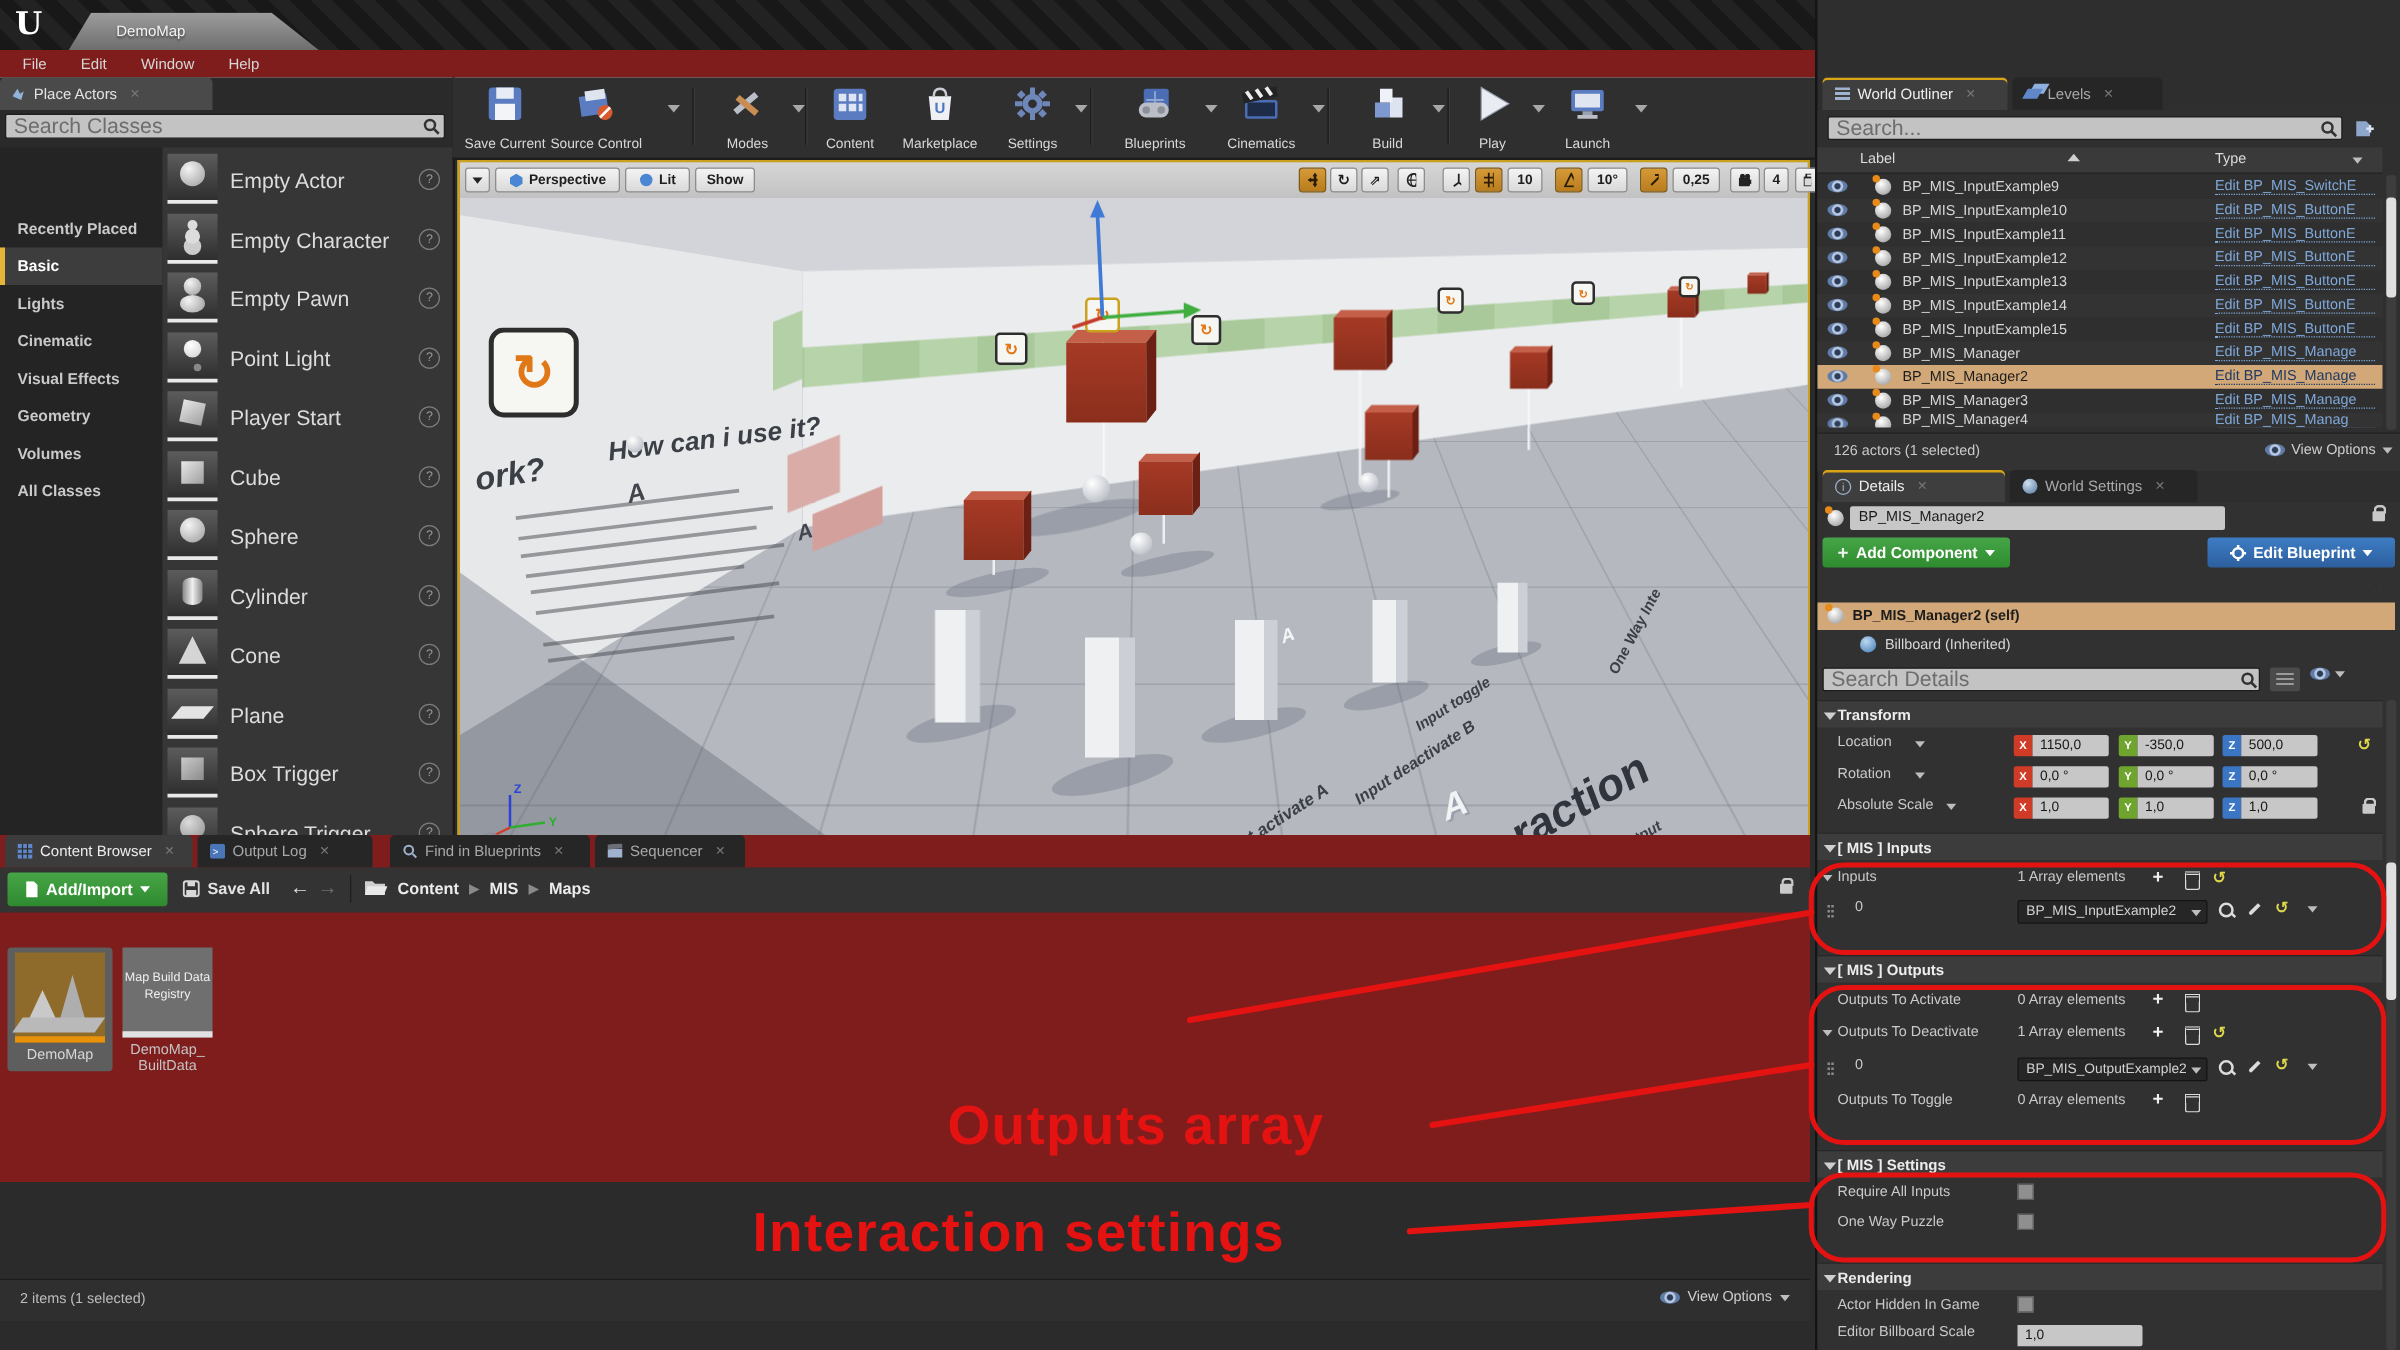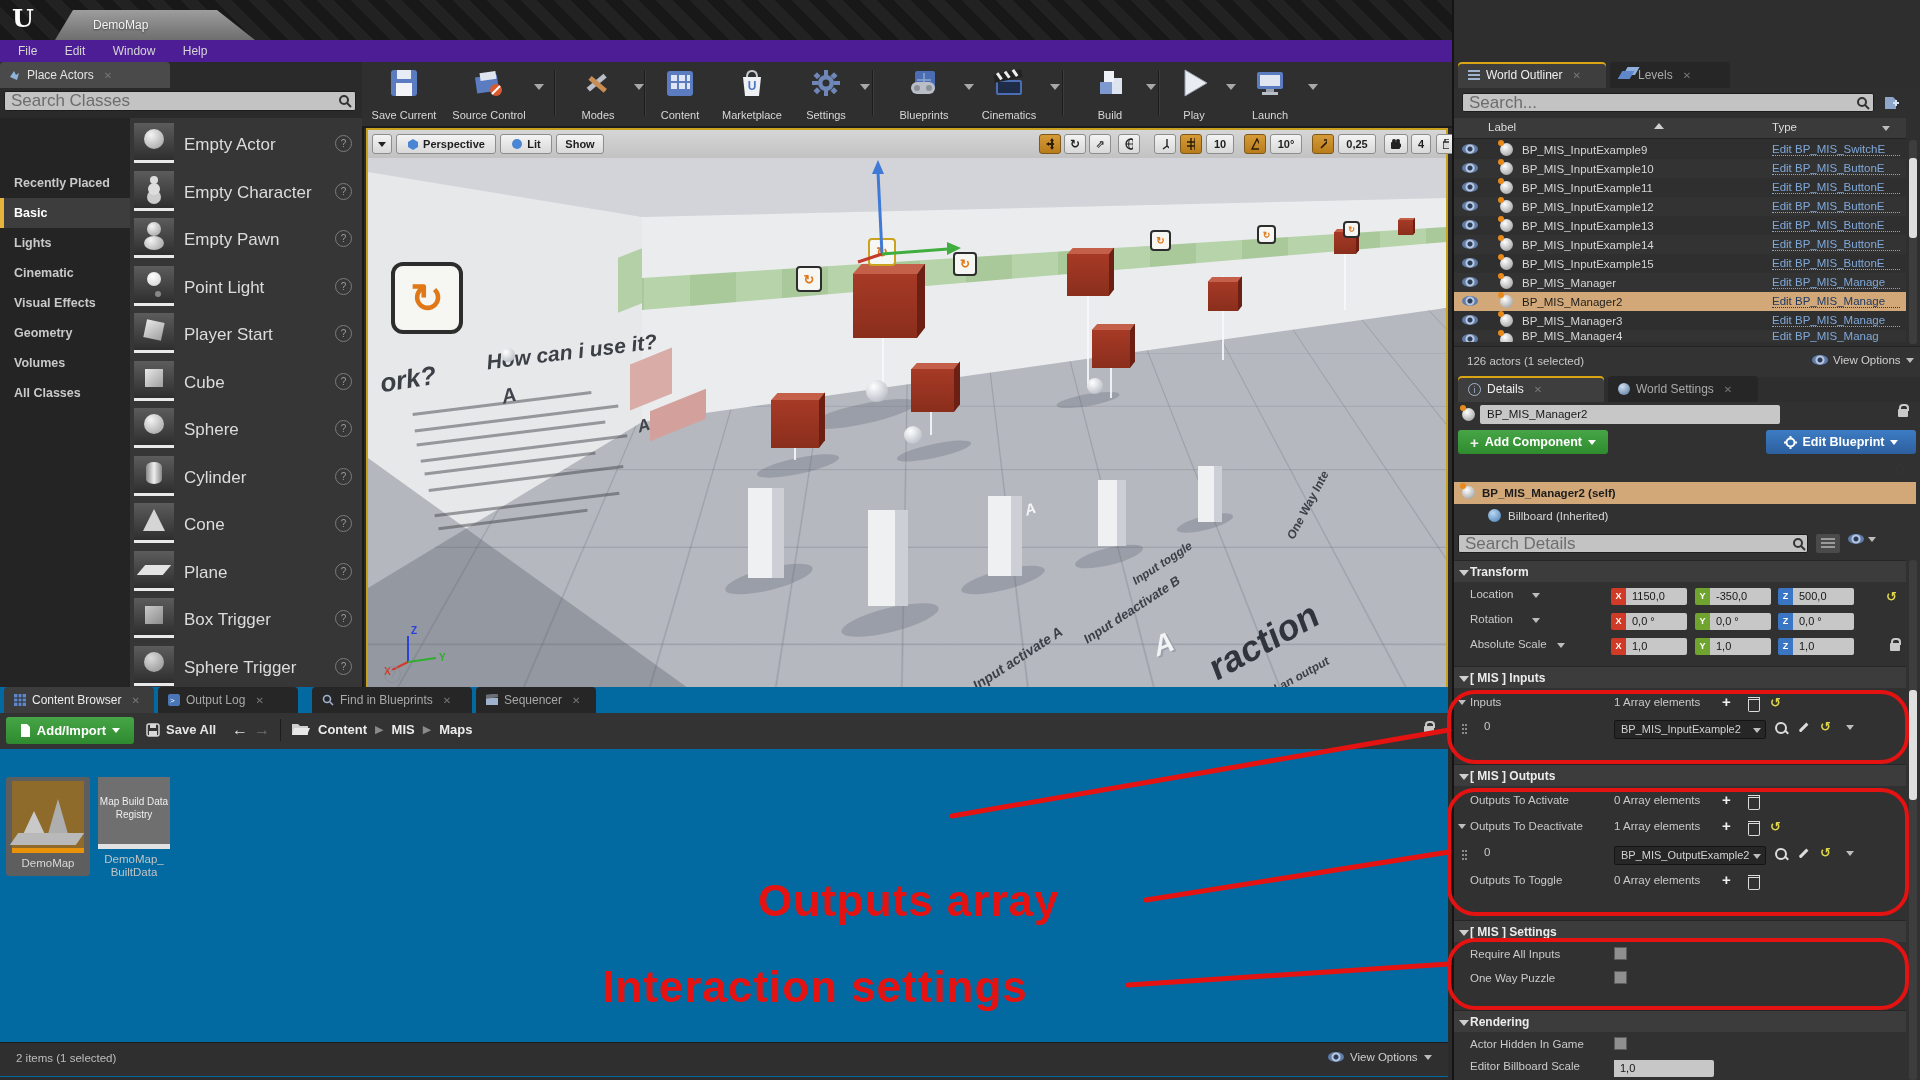--- a/index.html
+++ b/index.html
@@ -2,21 +2,21 @@
 <html><head>
 <meta charset="utf-8">
 <style>
   html,body{margin:0;padding:0;background:#0c0c0c}
   #app{position:relative;width:1920px;height:1080px;overflow:hidden;background:#2b2b2b;
        font-family:"Liberation Sans",sans-serif;font-size:12px;color:#cfcfcf;-webkit-font-smoothing:antialiased}
   .abs{position:absolute}
   
   #titlebar{left:0;top:0;width:1920px;height:40px;
     background:repeating-linear-gradient(45deg,#181818 0 12px,#222 12px 24px)}
-  #menubar{left:0;top:40px;width:1720px;height:22px;background:#4c1d95;border-bottom:4px solid #e5e5e5}
+  #menubar{left:0;top:40px;width:1720px;height:22px;background:#7f1d1d;border-bottom:4px solid #e5e5e5}
   .menuitem{display:inline-block;padding:4px 12px;color:#d6d6d6;font-size:12px}
   #maptab{left:55px;top:10px;width:200px;height:30px;background:linear-gradient(#9d9d9d,#6e6e6e);
     clip-path:polygon(18px 0,162px 0,200px 30px,0 30px);color:#f4f4f4;font-size:12px;line-height:30px;padding-left:38px;box-sizing:border-box;text-shadow:0 1px 2px #0008}
   #ulogo{left:12px;top:4px;font-family:"DejaVu Serif",serif;font-size:25px;color:#fff;font-weight:bold}
   .winbtn{top:5px;width:28px;height:17px;background:linear-gradient(#4a4a4a,#323232);border:1px solid #5c5c5c;color:#e8e8e8;text-align:center;line-height:15px;font-size:11px;box-sizing:border-box}
   #ddcbtn{left:1658px;top:4px;width:92px;height:24px;background:#0b0b0b;border-radius:3px;color:#e6e6e6;font-weight:bold;font-size:13px;display:flex;align-items:center;justify-content:center;gap:6px}
   .ddcbars{width:14px;height:11px;background:repeating-linear-gradient(#cfcfcf 0 3px,#0b0b0b 3px 4px)}
   #mispill{left:1756px;top:4px;width:62px;height:24px;background:#0b0b0b;border-radius:3px;color:#9a9a9a;font-weight:bold;font-size:14px;text-align:center;line-height:24px;letter-spacing:1px}
   #capicon{left:1630px;top:8px;width:0;height:0;border-left:9px solid transparent;border-right:9px solid transparent;border-bottom:9px solid #5b7fae;transform:rotate(180deg)}
   
@@ -61,21 +61,21 @@
   .cube::after{content:"";position:absolute;top:0;right:-13%;width:13%;height:100%;background:#6c2013;transform:skewY(-52deg);transform-origin:top left}
   .sphere{position:absolute;border-radius:50%;background:radial-gradient(circle at 35% 30%,#ffffff,#c6cad1 65%,#9fa4ad)}
   .wire{position:absolute;width:2px;background:rgba(248,249,251,.85)}
   .pillar{position:absolute;background:linear-gradient(90deg,#eef0f2 68%,#ccd0d6 68%)}
   .eshadow{position:absolute;background:rgba(86,92,108,.28);border-radius:50%}
   .flabel{position:absolute;color:#3b3f46;font-weight:bold;white-space:nowrap}
   .aletter{position:absolute;font-weight:bold;color:#42454c}
   .bicon{position:absolute;background:#f6f6f3;border:2px solid #2d2d2d;border-radius:4px;color:#e07818;font-weight:bold;display:flex;align-items:center;justify-content:center}
   .wline{position:absolute;height:3px;background:rgba(68,70,76,.5)}
   
-  #cbrowser{left:0;top:687px;width:1448px;height:390px;background:#0369a1}
+  #cbrowser{left:0;top:668px;width:1448px;height:277px;background:#7f1d1d}
   .cbtab{position:absolute;top:0;height:26px;background:#262626;color:#a8a8a8;font-size:12px;display:flex;align-items:center;gap:6px;padding:0 10px;box-sizing:border-box;border-radius:4px 4px 0 0}
   .cbtab.sel{background:#3c3c3c;color:#ececec}
   .tabx{color:#777;font-size:10px;margin-left:4px}
   #cbbar{position:absolute;left:0;top:26px;width:1448px;height:36px;background:#333}
   #addimport{position:absolute;left:6px;top:4px;width:128px;height:27px;background:linear-gradient(#46a546,#2f8a2f);border-radius:3px;color:#fff;font-weight:bold;font-size:13px;display:flex;align-items:center;justify-content:center;gap:6px}
   #cbfilters{position:absolute;left:0;top:62px;width:1448px;height:26px;background:#2a2a2a}
   .crumb{color:#ececec;font-weight:bold;font-size:13px}
   .crumbsep{color:#8a8a8a;font-size:11px;margin:0 8px}
   .asset{position:absolute;width:84px;text-align:center}
   .assetthumb{position:relative;width:72px;height:72px;margin:0 auto;box-sizing:border-box}
@@ -261,21 +261,21 @@
 
   <div class="abs" id="toolbar">
     <div class="tbtn" style="left:2px;width:80px">
       <svg width="32" height="30">
           <rect x="3" y="2" width="26" height="26" rx="3" fill="#5b7cc0"></rect>
           <rect x="9" y="2" width="14" height="9" fill="#e8ecf4"></rect>
           <rect x="8" y="15" width="16" height="13" fill="#f2f4f8"></rect>
         </svg>
       <div class="lbl">Save Current</div>
     </div>
-    <div class="tbtn" style="left:84px;width:86px">
+    <div class="tbtn" style="left:72px;width:86px">
       <svg width="34" height="30">
           <rect x="4" y="8" width="22" height="16" fill="#5b7cc0" transform="rotate(-8 15 16)"></rect>
           <rect x="8" y="4" width="16" height="8" fill="#dfe5ef" transform="rotate(-8 16 8)"></rect>
           <circle cx="24" cy="22" r="6" fill="#d85b30"></circle>
           <line x1="20" y1="26" x2="28" y2="18" stroke="#fff" stroke-width="2"></line>
         </svg>
       <div class="lbl">Source Control</div>
     </div>
     <div class="tcaret" style="left:172px"></div>
     <div class="tsep" style="left:192px"></div>

